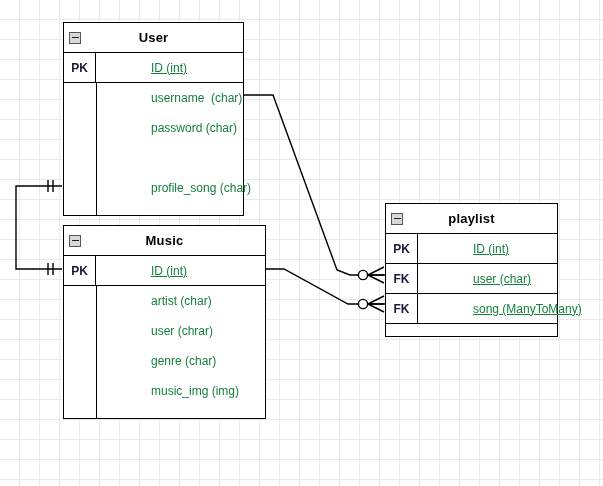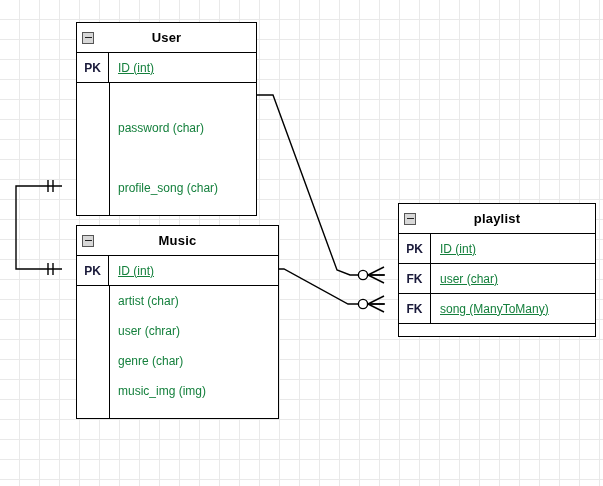--- a/index.html
+++ b/index.html
@@ -31,21 +31,20 @@
     background-position: -1px -1px, -1px -1px, -1px -1px, -1px -1px;
   }
 
   
   .entity {
     position: absolute;
     box-sizing: border-box;
     background: #ffffff;
     border: 1.6px solid #000000;
     z-index: 5;
-    margin-left: 13px;
   }
   .entity-header {
     position: relative;
     box-sizing: border-box;
     height: 30px;
     border-bottom: 1.6px solid #000000;
     display: flex;
     align-items: center;
     justify-content: center;
     background: #ffffff;
@@ -76,20 +75,21 @@
     height: 1.6px;
     background: #222222;
   }
 
   .entity-row {
     position: relative;
     display: flex;
     box-sizing: border-box;
     align-items: flex-start;
     height: 30px;
+    gap: 46px;
   }
   .entity-row.divider {
     border-bottom: 1.6px solid #000000;
   }
   .row-key {
     box-sizing: border-box;
     width: 32px;
     min-width: 32px;
     height: 100%;
     display: flex;
@@ -211,20 +211,21 @@
 
     <div class="entity-row divider">
       <span class="row-key ruled">PK</span>
       <span class="row-attr keyed">ID (int)</span>
     </div>
 
     <div style="position:relative;">
       <span class="row-sep-col"></span>
       <div class="entity-row">
         <span class="row-key"></span>
+        <span class="row-attr">username  (char)</span>
       </div>
       <div class="entity-row">
         <span class="row-key"></span>
         <span class="row-attr">password (char)</span>
       </div>
       <div class="entity-row">
         <span class="row-key"></span>
       </div>
       <div class="entity-row">
         <span class="row-key"></span>
@@ -262,21 +263,21 @@
         <span class="row-attr">genre (char)</span>
       </div>
       <div class="entity-row">
         <span class="row-key"></span>
         <span class="row-attr">music_img (img)</span>
       </div>
       <div class="entity-blank"></div>
     </div>
   </div>
 
-  <div class="entity" id="entity-playlist" style="left:385px; top:203px; width:198px;">
+  <div class="entity" id="entity-playlist" style="left:385px; top:203px; width:173px;">
     <div class="entity-header">
       <span class="collapse-btn">
           <i></i>
         </span>
       <span class="entity-title">playlist</span>
     </div>
 
     <div class="entity-row divider">
       <span class="row-key ruled">PK</span>
       <span class="row-attr keyed">ID (int)</span>

